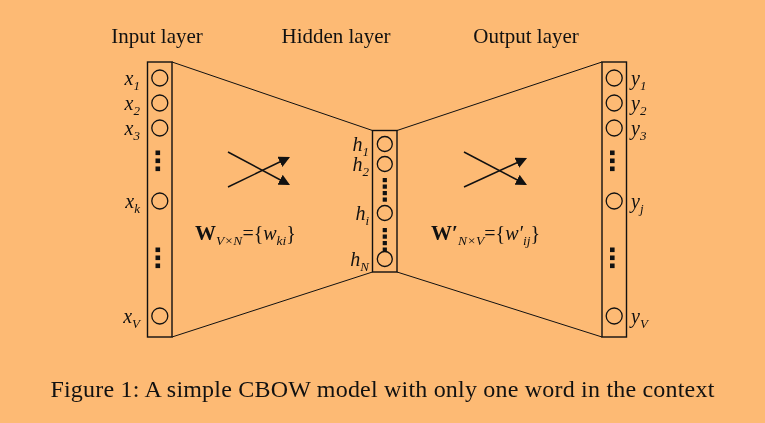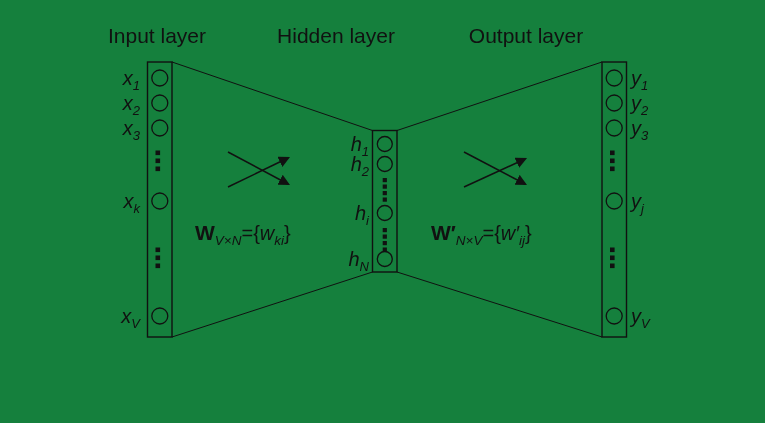--- a/index.html
+++ b/index.html
@@ -1,18 +1,18 @@
 <!DOCTYPE html>
 <html><head>
 <meta charset="utf-8">
 <style>
   html,body{margin:0;padding:0;background:#ffffff;}
   .page{
-    position:relative;width:765px;height:423px;background:#15803d;
-    font-family:Liberation Sans, sans-serif;color:#111;overflow:hidden;
+    position:relative;width:765px;height:423px;background:#fdba74;
+    font-family:Liberation Serif, serif;color:#111;overflow:hidden;
   }
   .diagram-svg{position:absolute;left:0;top:0;}
   .layer-rect{fill:none;stroke:#111;stroke-width:1.4;}
   .node-circle{fill:none;stroke:#111;stroke-width:1.3;}
   .connector{stroke:#111;stroke-width:1;fill:none;}
   .weight-arrow{stroke:#111;stroke-width:1.5;fill:none;}
   .dot{fill:#111;}
   .hdr{font-size:21px;fill:#111;}
   .node-label{font-size:20px;font-style:italic;fill:#111;}
   .node-label .sub{font-size:13px;}
@@ -129,14 +129,15 @@
       <line class="weight-arrow" x1="464" y1="152" x2="525" y2="184" marker-end="url(#arrow)"></line>
       <line class="weight-arrow" x1="464" y1="187" x2="525" y2="159" marker-end="url(#arrow)"></line>
     </g>
 
     <text class="weight" x="195" y="240"><tspan class="wbold">W</tspan><tspan class="sub" dy="5">V×N</tspan><tspan dy="-5">={</tspan><tspan class="vit">w</tspan><tspan class="sub" dy="5">ki</tspan><tspan dy="-5">}</tspan></text>
 
     <text class="weight" x="431" y="240"><tspan class="wbold">W′</tspan><tspan class="sub" dy="5">N×V</tspan><tspan dy="-5">={</tspan><tspan class="vit">w′</tspan><tspan class="sub" dy="5">ij</tspan><tspan dy="-5">}</tspan></text>
 
   </svg>
 
+  <div class="caption">Figure 1: A simple CBOW model with only one word in the context</div>
 
 </div>
 
 </body></html>

